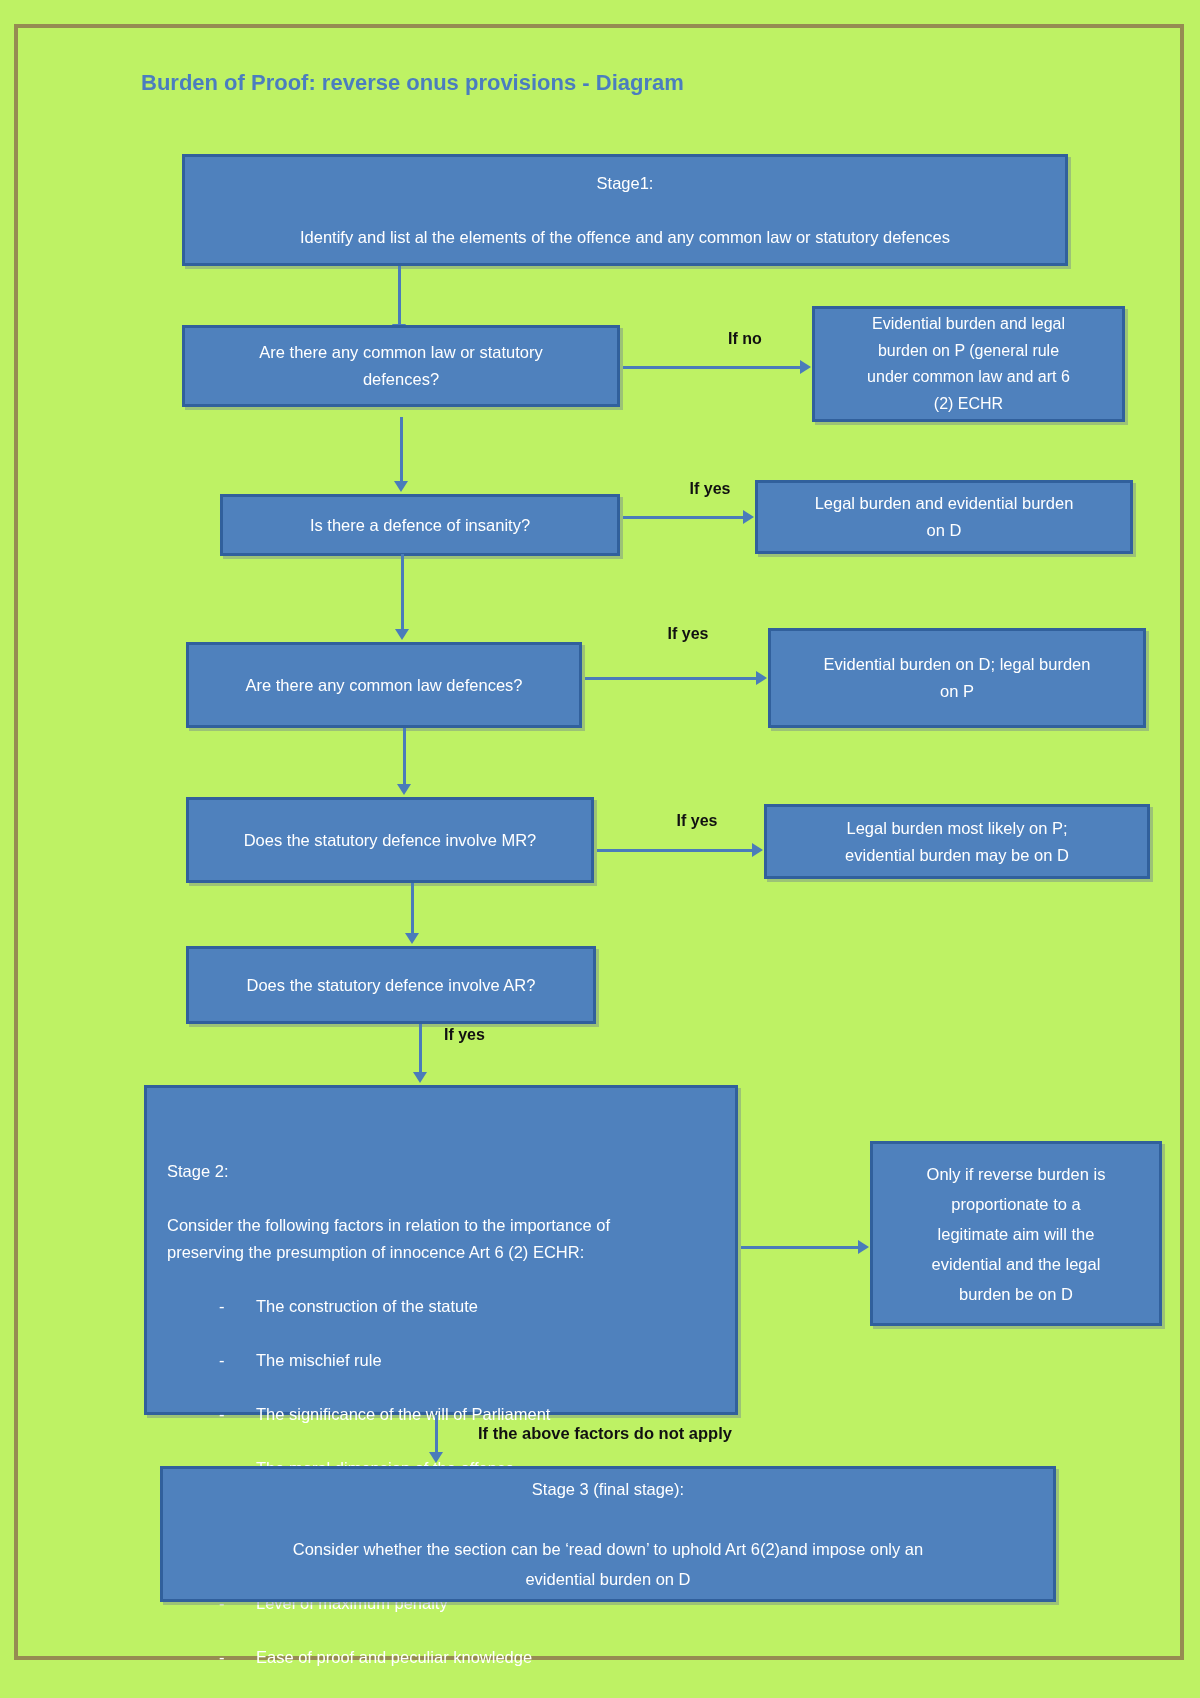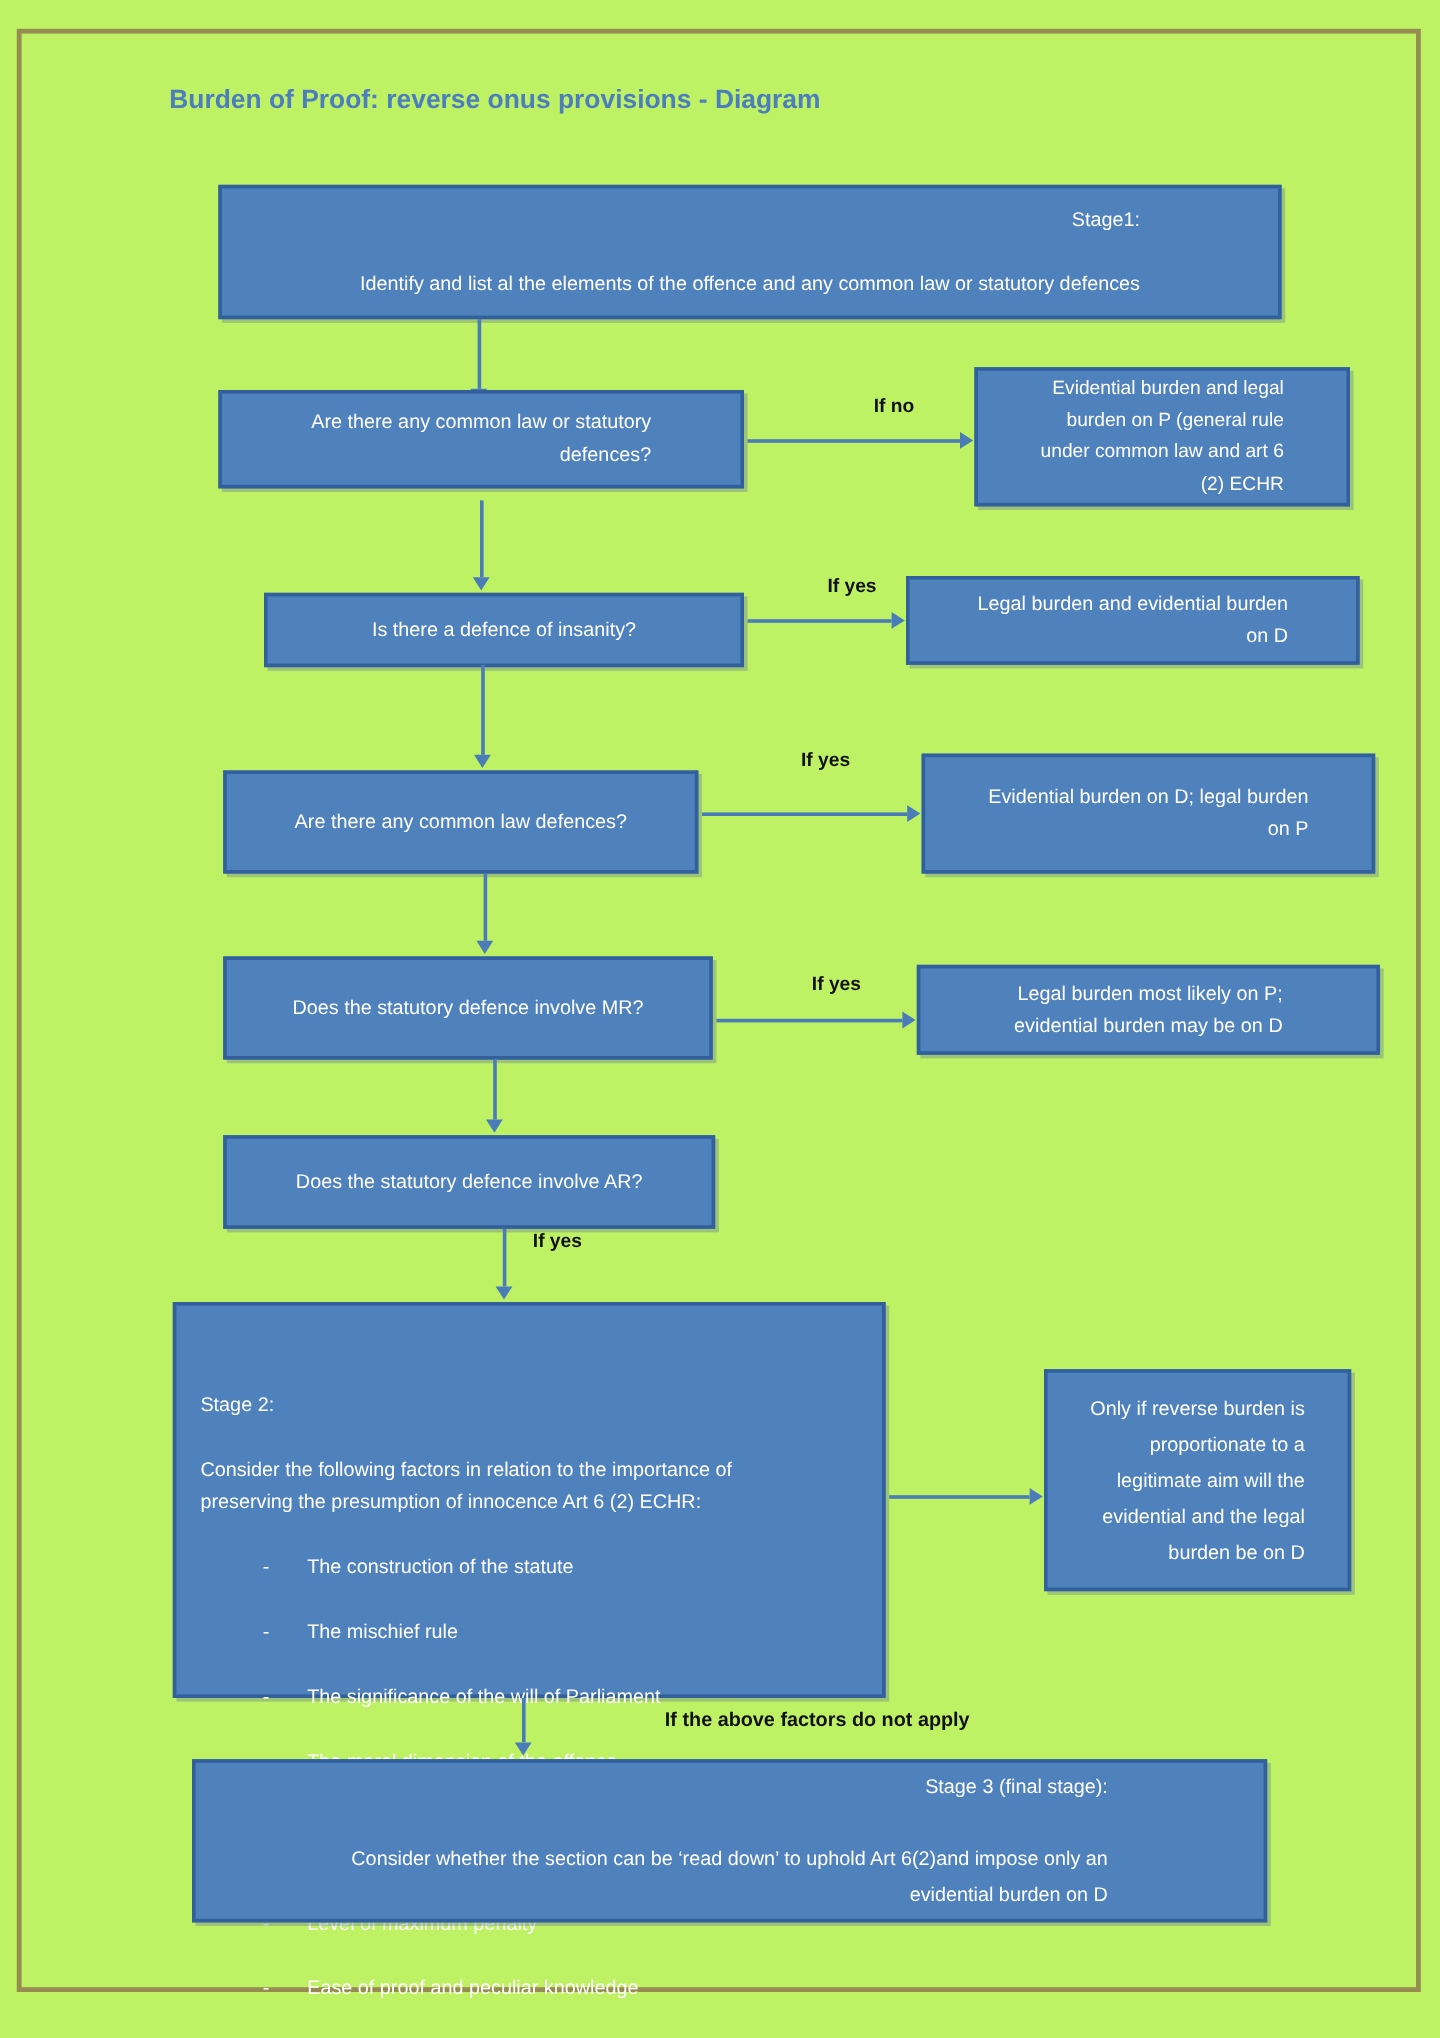--- a/index.html
+++ b/index.html
@@ -12,21 +12,21 @@
     border:4px solid #968c52;background:transparent;
   }
   #doc-title{
     position:absolute;left:141px;top:70px;
     font-size:22px;font-weight:bold;color:#4b7dbf;letter-spacing:0px;
   }
   .fbox{
     position:absolute;background:#4f81bd;border:3px solid #31609c;
     box-shadow:3px 3px 0 rgba(100,118,148,0.38);
     color:#ffffff;display:flex;align-items:center;justify-content:center;
-    text-align:right;font-size:16.5px;line-height:27px;white-space:pre-line;
+    text-align:center;font-size:16.5px;line-height:27px;white-space:pre-line;
     box-sizing:border-box;
   }
   .fbox.left{justify-content:flex-start;align-items:flex-start;text-align:left;}
   .vline{position:absolute;width:3px;background:#4a7cba;}
   .hline{position:absolute;height:3px;background:#4a7cba;}
   .ah-down{position:absolute;width:0;height:0;
     border-left:7px solid transparent;border-right:7px solid transparent;
     border-top:11px solid #4a7cba;}
   .ah-right{position:absolute;width:0;height:0;
     border-top:7px solid transparent;border-bottom:7px solid transparent;
@@ -128,28 +128,28 @@
       <div class="s2-bullet">Whether the disputed section is an element of the
 offence or defence</div>
       <div class="s2-bullet">Level of maximum penalty</div>
       <div class="s2-bullet">Ease of proof and peculiar knowledge</div>
     </div>
   </div>
 
   <div class="hline" style="left:741px;top:1246px;width:117px;"></div>
   <div class="ah-right" style="left:858px;top:1240px;"></div>
 
-  <div class="fbox" id="rb5" style="left:870px;top:1141px;width:256px;height:185px;">Only if reverse burden is
+  <div class="fbox" id="rb5" style="left:870px;top:1141px;width:292px;height:185px;">Only if reverse burden is
 proportionate to a
 legitimate aim will the
 evidential and the legal
 burden be on D</div>
 
   <div class="vline" style="left:435px;top:1415px;height:37px;"></div>
   <div class="ah-down" style="left:429px;top:1452px;"></div>
-  <div class="flabel" style="left:478px;top:1424px;width:330px;text-align:right;font-size:16.5px;">If the above factors do not apply</div>
+  <div class="flabel" style="left:478px;top:1424px;width:330px;text-align:left;font-size:16.5px;">If the above factors do not apply</div>
 
   <div class="fbox" id="stage3-box" style="left:160px;top:1466px;width:896px;height:136px;">Stage 3 (final stage):
 
 Consider whether the section can be ‘read down’ to uphold Art 6(2)and impose only an
 evidential burden on D</div>
 
 </div>
 
 </body></html>

